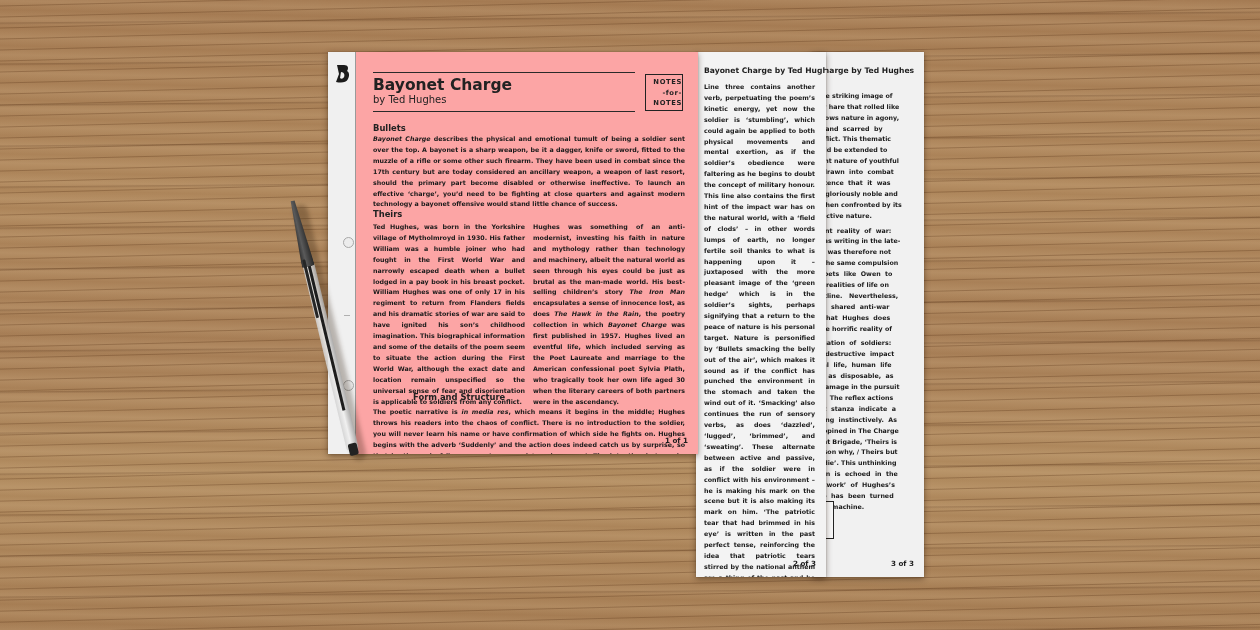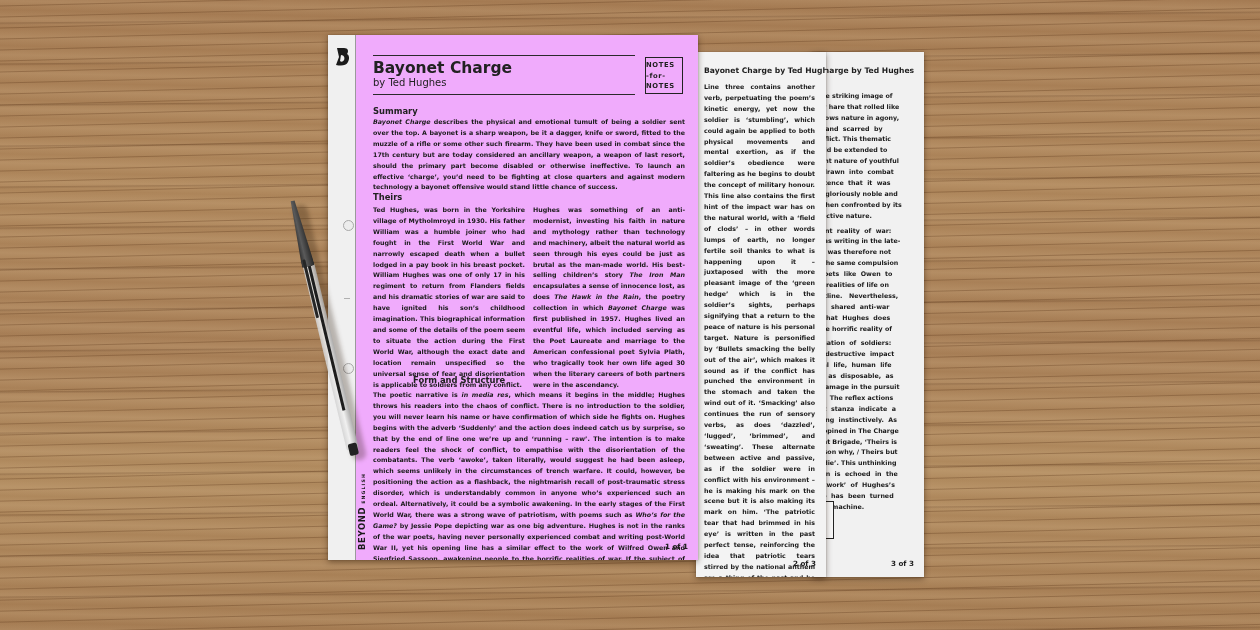--- a/index.html
+++ b/index.html
@@ -17,21 +17,21 @@
 
   .page {
     position: absolute;
     background: #f4f4f4;
     box-shadow: 0 2px 6px rgba(40,20,5,0.45), 0 0 1px rgba(0,0,0,0.3);
     color: #1e1e1e;
     overflow: hidden;
   }
   .page3 { left: 812px; top: 52px; width: 112px; height: 525px; background: #f1f1f1; }
   .page2 { left: 696px; top: 52px; width: 130px; height: 525px; background: #f3f3f3; }
-  .page1 { left: 328px; top: 35px; width: 370px; height: 525px; background: #f0abfc; }
+  .page1 { left: 328px; top: 52px; width: 370px; height: 402px; background: #fca5a5; }
 
   .running-head { position: absolute; top: 14px; font-size: 7.6px; font-weight: bold; white-space: nowrap; }
   .page2 .running-head { left: 8px; }
   .page3 .running-head { left: 0px; }
   .page-number { position: absolute; bottom: 9px; right: 10px; font-size: 7.2px; font-weight: bold; }
 
   .col-text { font-size: 6.3px; line-height: 10.9px; text-align: justify; font-weight: 600; color: #1a1a1a; }
   .page2 .col-text { position: absolute; left: 8px; top: 30px; width: 111px; }
   .page3 .col-text { position: absolute; left: 0px; top: 28px; width: 96px; }
 
@@ -49,21 +49,21 @@
   .tick { position: absolute; left: 16px; width: 6px; height: 1px; background: #b0b0b0; }
   .brand-wrap { position: absolute; left: 22px; top: 515px; transform: rotate(-90deg); transform-origin: left top; white-space: nowrap; font-weight: bold; }
   .brand-main { font-size: 8.5px; letter-spacing: 0.6px; color: #1a1a1a; }
   .brand-sub { font-size: 4.6px; letter-spacing: 1.2px; margin-left: 3px; color: #1a1a1a; }
 
   .title-block { position: absolute; left: 45px; top: 20px; width: 262px; border-top: 1.4px solid #2a2a2a; border-bottom: 1.4px solid #2a2a2a; padding: 3px 0 4px 0; height: 40px; }
   .doc-title { font-size: 15.5px; font-weight: bold; line-height: 18px; color: #222; }
   .doc-author { font-size: 10px; line-height: 12px; color: #222; }
   .notes-box {
     position: absolute; left: 317px; top: 22px; width: 38px; height: 37px;
-    border: 1.3px solid #222; font-size: 6.8px; font-weight: bold; text-align: left;
+    border: 1.3px solid #222; font-size: 6.8px; font-weight: bold; text-align: right;
     line-height: 10.5px; padding-top: 2px; letter-spacing: 0.6px; color: #222;
   }
 
   .section-title { position: absolute; left: 45px; font-size: 8.4px; font-weight: bold; color: #222; }
   .p1-text { position: absolute; left: 45px; font-size: 6.3px; line-height: 10.9px; text-align: justify; font-weight: 600; color: #1a1a1a; }
   .summary-text { top: 82px; width: 312px; }
   .context-left { top: 170px; width: 152px; }
   .context-right { left: 205px; top: 170px; width: 152px; }
   .form-text { top: 355px; width: 312px; }
   em { font-style: italic; }
@@ -156,21 +156,21 @@
   <div class="title-block">
     <div class="doc-title">Bayonet Charge</div>
     <div class="doc-author">by Ted Hughes</div>
   </div>
   <div class="notes-box">
     <div>NOTES</div>
     <div>-for-</div>
     <div>NOTES</div>
   </div>
 
-  <div class="section-title" style="top:71px;">Summary</div>
+  <div class="section-title" style="top:71px;">Bullets</div>
   <div class="p1-text summary-text"><em>Bayonet Charge</em><span> describes the physical and emotional tumult of being a soldier sent over the top. A bayonet is a sharp weapon, be it a dagger, knife or sword, fitted to the muzzle of a rifle or some other such firearm. They have been used in combat since the 17th century but are today considered an ancillary weapon, a weapon of last resort, should the primary part become disabled or otherwise ineffective. To launch an effective ‘charge’, you’d need to be fighting at close quarters and against modern technology a bayonet offensive would stand little chance of success.</span></div>
 
   <div class="section-title" style="top:157px;">Theirs</div>
   <div class="p1-text context-left">Ted Hughes, was born in the Yorkshire village of Mytholmroyd in 1930. His father William was a humble joiner who had fought in the First World War and narrowly escaped death when a bullet lodged in a pay book in his breast pocket. William Hughes was one of only 17 in his regiment to return from Flanders fields and his dramatic stories of war are said to have ignited his son’s childhood imagination. This biographical information and some of the details of the poem seem to situate the action during the First World War, although the exact date and location remain unspecified so the universal sense of fear and disorientation is applicable to soldiers from any conflict.</div>
   <div class="p1-text context-right"><span>Hughes was something of an anti-modernist, investing his faith in nature and mythology rather than technology and machinery, albeit the natural world as seen through his eyes could be just as brutal as the man-made world. His best-selling children’s story </span><em>The Iron Man</em><span> encapsulates a sense of innocence lost, as does </span><em>The Hawk in the Rain</em><span>, the poetry collection in which </span><em>Bayonet Charge</em><span> was first published in 1957. Hughes lived an eventful life, which included serving as the Poet Laureate and marriage to the American confessional poet Sylvia Plath, who tragically took her own life aged 30 when the literary careers of both partners were in the ascendancy.</span></div>
 
   <div class="section-title" style="top:340px;margin-left:40px;">Form and Structure</div>
   <div class="p1-text form-text"><span>The poetic narrative is </span><em>in media res</em><span>, which means it begins in the middle; Hughes throws his readers into the chaos of conflict. There is no introduction to the soldier, you will never learn his name or have confirmation of which side he fights on. Hughes begins with the adverb ‘Suddenly’ and the action does indeed catch us by surprise, so that by the end of line one we’re up and ‘running – raw’. The intention is to make readers feel the shock of conflict, to empathise with the disorientation of the combatants. The verb ‘awoke’, taken literally, would suggest he had been asleep, which seems unlikely in the circumstances of trench warfare. It could, however, be positioning the action as a flashback, the nightmarish recall of post-traumatic stress disorder, which is understandably common in anyone who’s experienced such an ordeal. Alternatively, it could be a symbolic awakening. In the early stages of the First World War, there was a strong wave of patriotism, with poems such as </span><em>Who’s for the Game?</em><span> by Jessie Pope depicting war as one big adventure. Hughes is not in the ranks of the war poets, having never personally experienced combat and writing post-World War II, yet his opening line has a similar effect to the work of Wilfred Owen and Siegfried Sassoon, awakening people to the horrific realities of war. If the subject of our poem were</span></div>
 
   <div class="page-number">1 of 1</div>

